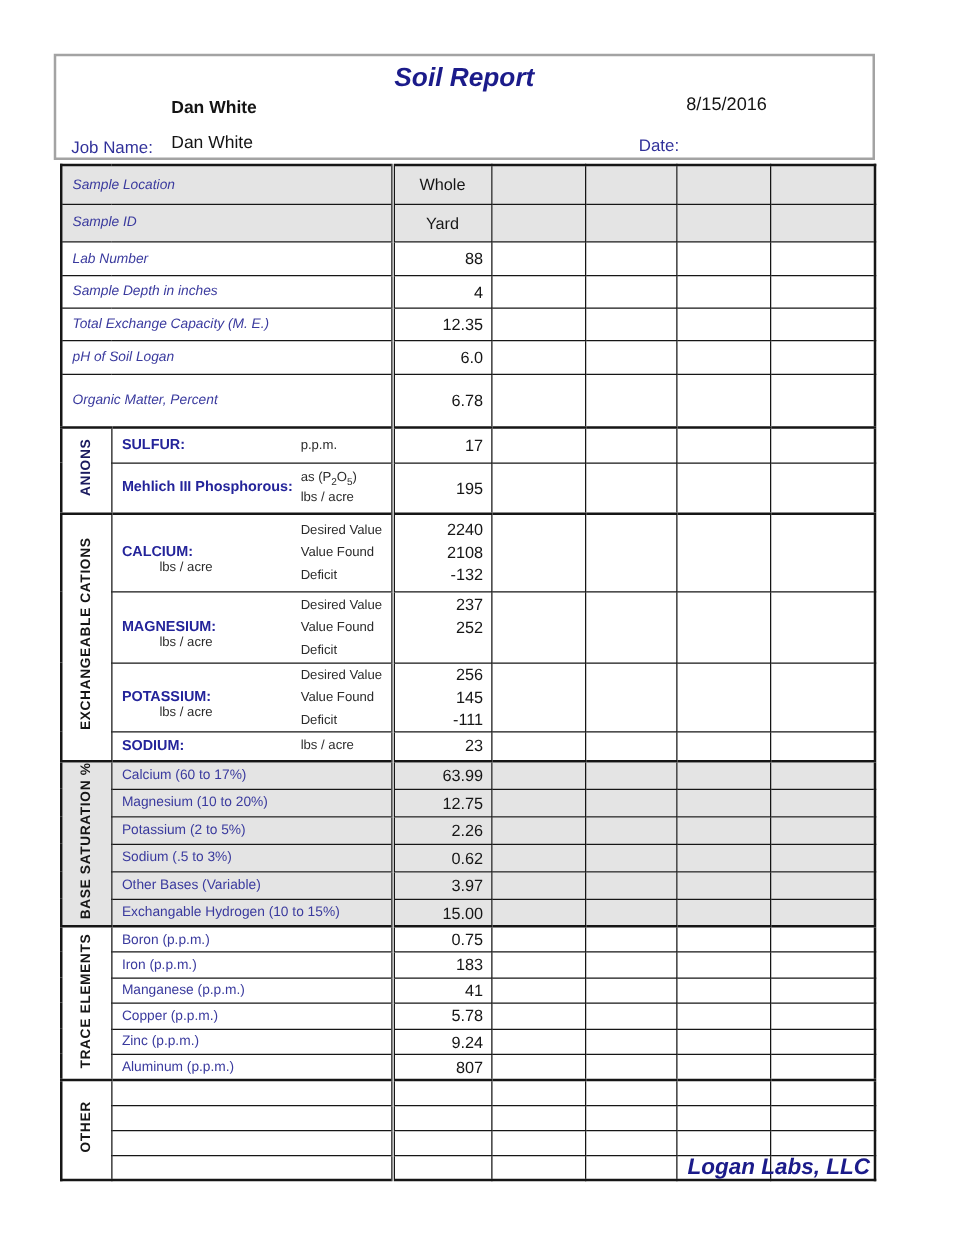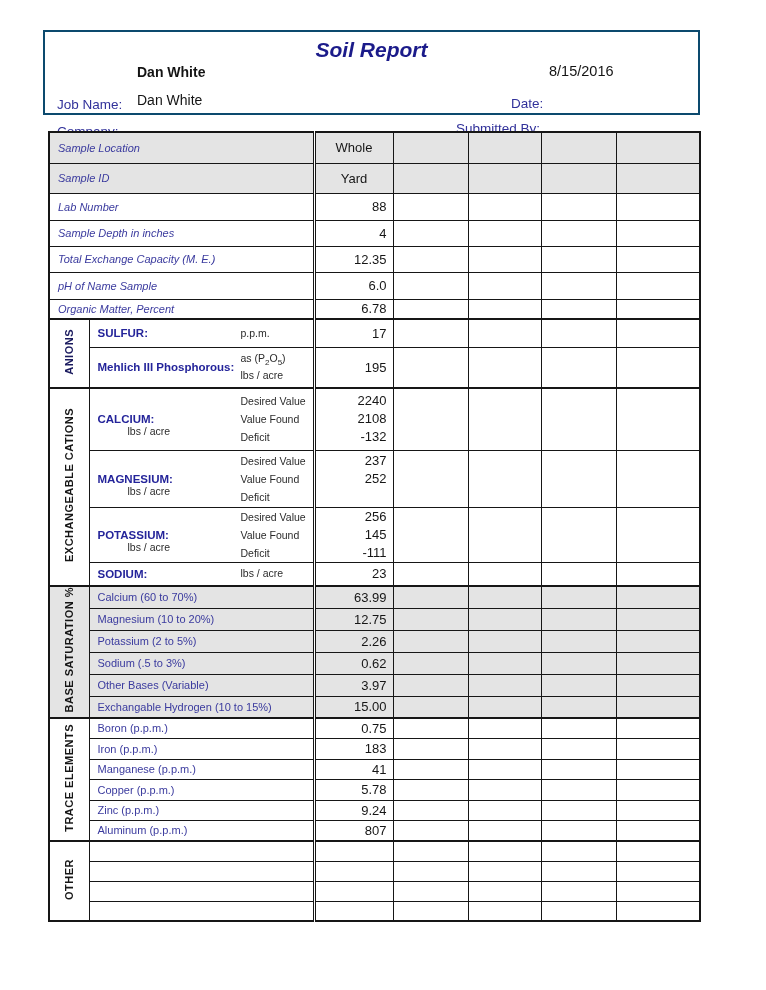--- a/index.html
+++ b/index.html
@@ -1,21 +1,21 @@
 <!DOCTYPE html>
 <html><head>
 <meta charset="utf-8">
 <style>
   html,body { margin:0; padding:0; background:#fff; }
   .page { width:766px; height:990px; position:relative; background:#ffffff;
           font-family:"Liberation Sans","DejaVu Sans",sans-serif; color:#161616; }
 
   
-  .header-box { position:absolute; left:43px; top:30px; width:653px; height:81px;
-                border:2px solid #0c4a6e; }
+  .header-box { position:absolute; left:43px; top:43px; width:653px; height:81px;
+                border:2px solid #a3a3a3; }
   .title { position:absolute; left:0; top:6px; width:100%; text-align:center;
            font-size:21px; font-weight:bold; font-style:italic; color:#1b1b8a; }
   .hlbl { position:absolute; color:#31319a; font-size:13.5px;margin-top:32px; }
   .hval { position:absolute; color:#141414; font-size:14px; }
   .jl { left:12px;  top:33px; }
   .jv { left:92px;  top:32px; font-weight:bold; }
   .dl { left:466px; top:32px; }
   .dv { left:504px; top:31px; font-size:14.5px; }
   .cl { left:12px;  top:60px; }
   .cv { left:92px;  top:60px; }
@@ -118,28 +118,28 @@
         </tr>
     <tr style="height:26px">
       <td class="lbl" colspan="2">Total Exchange Capacity (M. E.)</td>
       <td class="val">12.35</td>
     <td class="e"></td>
           <td class="e"></td>
           <td class="e"></td>
           <td class="e"></td>
         </tr>
     <tr style="height:27px">
-      <td class="lbl" colspan="2">pH of Name Sample</td>
+      <td class="lbl" colspan="2">pH of Soil Logan</td>
       <td class="val">6.0</td>
     <td class="e"></td>
           <td class="e"></td>
           <td class="e"></td>
           <td class="e"></td>
         </tr>
-    <tr style="height:20px">
+    <tr style="height:43px">
       <td class="lbl" colspan="2">Organic Matter, Percent</td>
       <td class="val">6.78</td>
     <td class="e"></td>
           <td class="e"></td>
           <td class="e"></td>
           <td class="e"></td>
         </tr>
 
     <tr class="sec" style="height:28px">
       <td class="strip navy" rowspan="2">
@@ -268,21 +268,21 @@
     <td class="e"></td>
           <td class="e"></td>
           <td class="e"></td>
           <td class="e"></td>
         </tr>
 
     <tr class="sec gray" style="height:22px">
       <td class="strip" rowspan="6">
         <span class="vtxt">BASE SATURATION %</span>
       </td>
-      <td class="lbl up">Calcium (60 to 70%)</td>
+      <td class="lbl up">Calcium (60 to 17%)</td>
       <td class="val">63.99</td>
     <td class="e"></td>
           <td class="e"></td>
           <td class="e"></td>
           <td class="e"></td>
         </tr>
     <tr class="gray" style="height:22px">
       <td class="lbl up">Magnesium (10 to 20%)</td>
       <td class="val">12.75</td>
     <td class="e"></td>
@@ -406,13 +406,14 @@
       <td class="lblc"></td>
     <td class="e"></td>
           <td class="e"></td>
           <td class="e"></td>
           <td class="e"></td>
           <td class="e"></td>
         </tr>
   </tbody>
     </table>
 
+  <div class="footer">Logan Labs, LLC</div>
 </div>
 
 </body></html>

